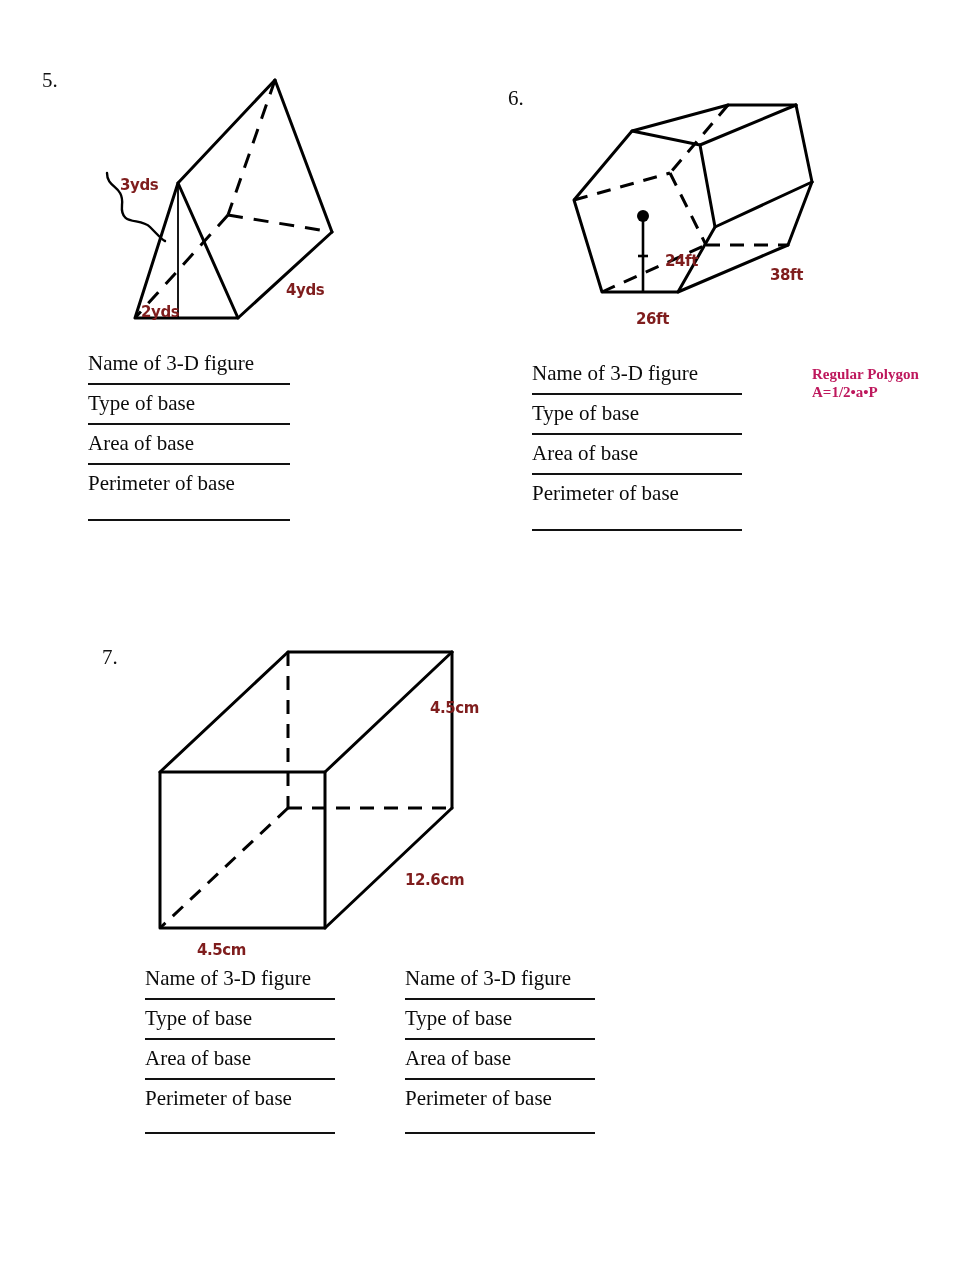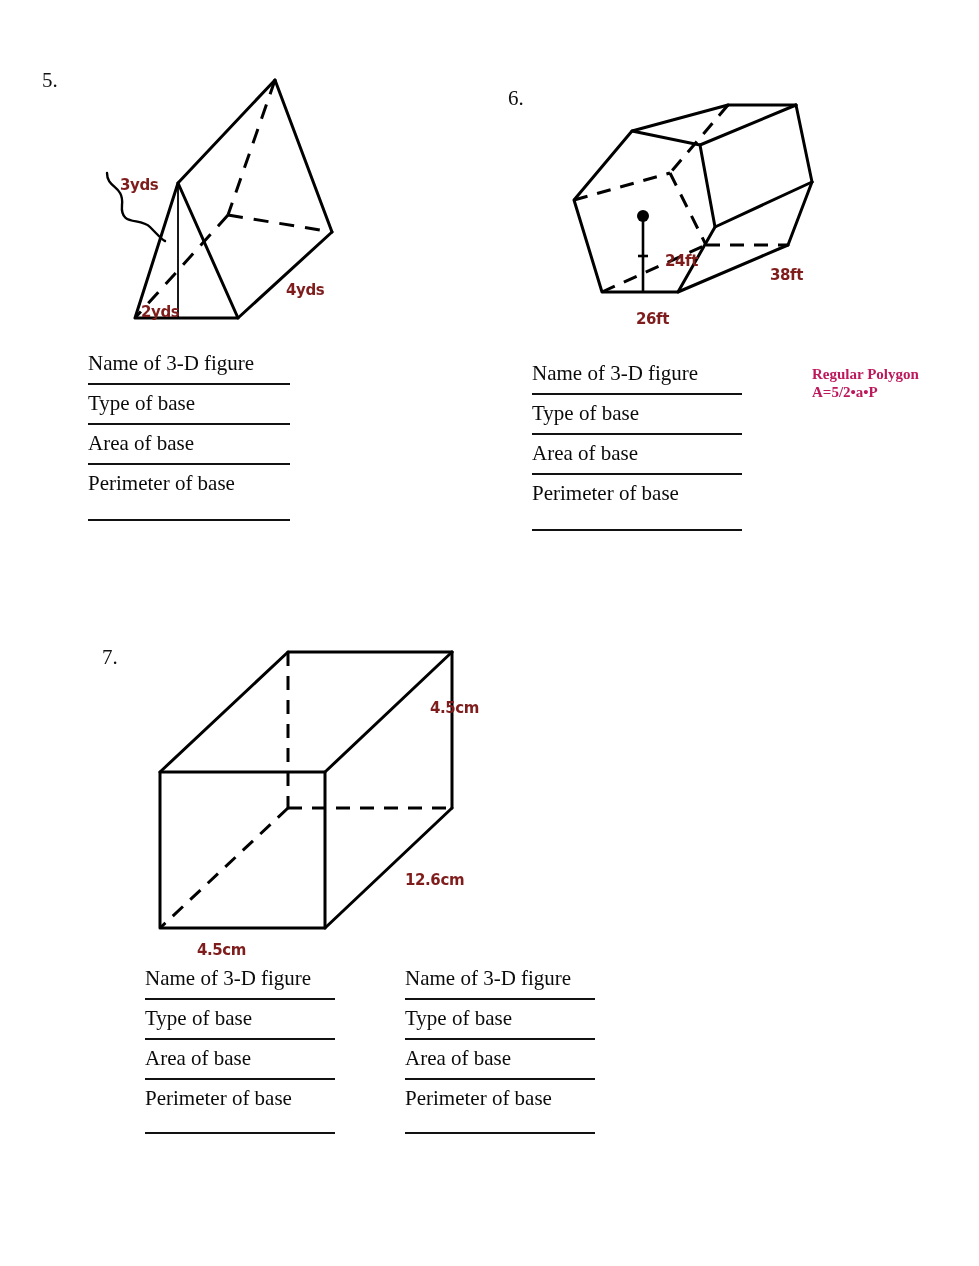--- a/index.html
+++ b/index.html
@@ -201,21 +201,21 @@
       <span class="rule"></span>
     </div>
     <div class="blank-row">
       <span class="lbl">Perimeter of base</span>
       <span class="rule" style="margin-top:25px;"></span>
     </div>
   </div>
 
   <div class="note" style="left:812px; top:365px;">
     <span>Regular Polygon</span>
-    <span class="l2">A=5/2•a•P</span>
+    <span class="l2">A=1/2•a•P</span>
   </div>
 
   <div class="prob-num" style="left:102px; top:645px;">7.</div>
 
   <div class="figure" style="left:150px; top:640px;">
     <svg width="330" height="300" viewBox="0 0 330 300">
 
       <g fill="none" stroke="#000" stroke-width="3" stroke-linecap="round" stroke-linejoin="round">
 
         <path d="M10,132 L175,132 L175,288 L10,288 Z"></path>

